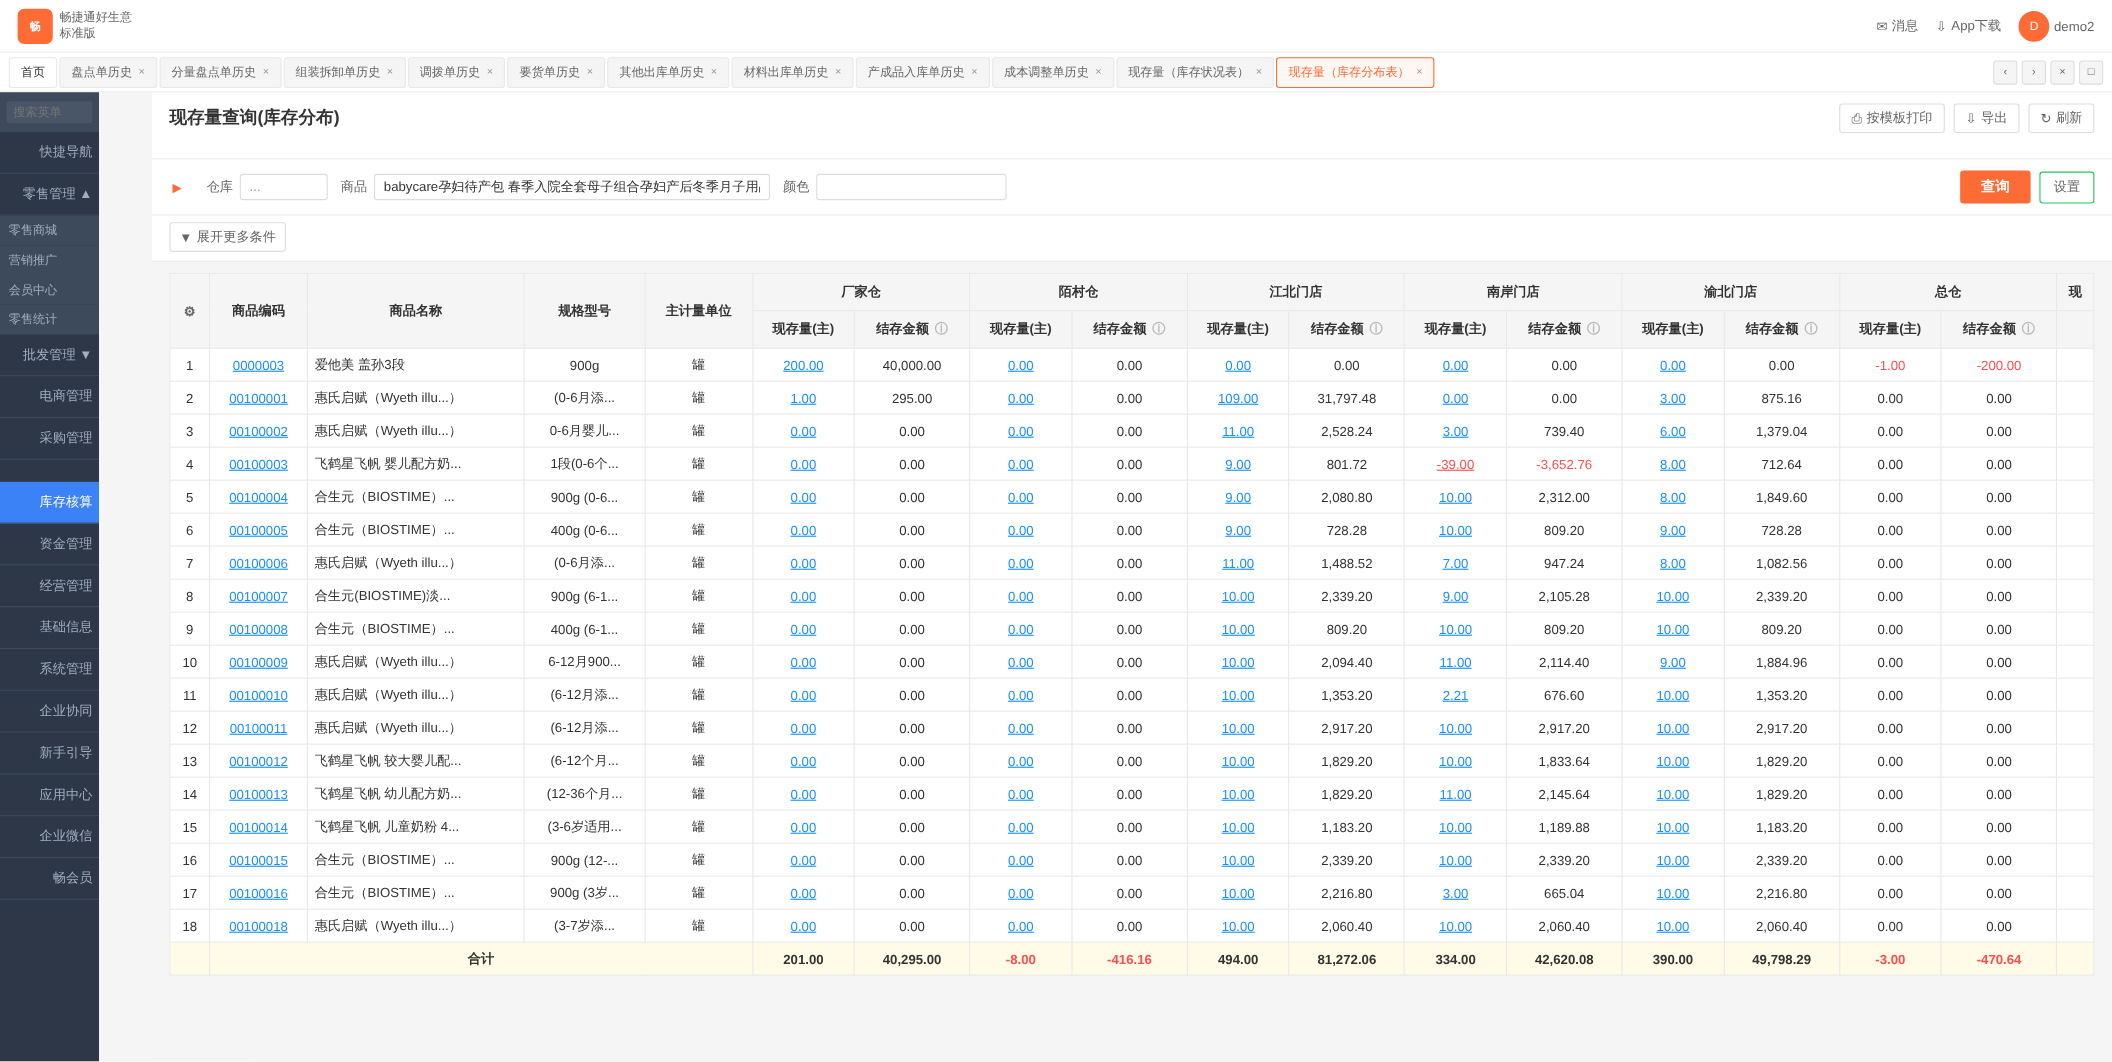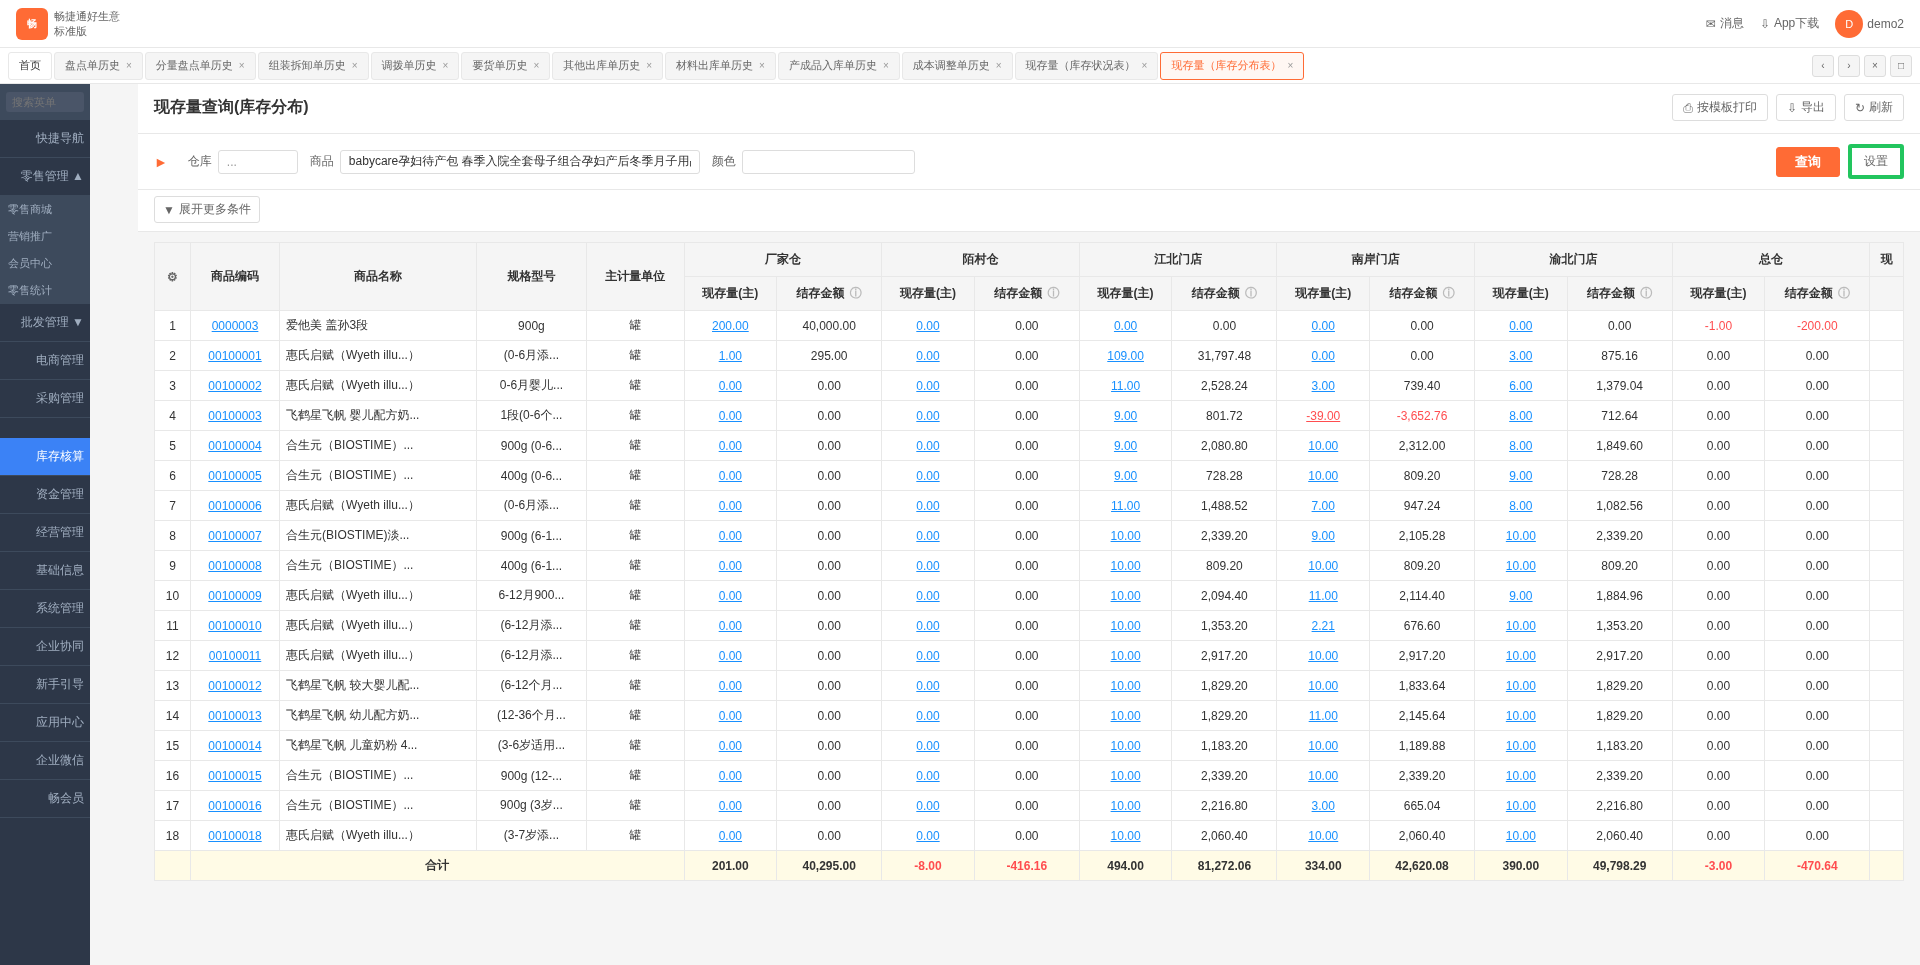--- a/index.html
+++ b/index.html
@@ -32,21 +32,21 @@
     .sidebar-search { padding: 8px 6px; background: #3d4a5c; }
     .sidebar-search input { width: 100%; background: #4a5568; border: none; border-radius: 3px; color: #fff; font-size: 11px; padding: 4px 6px; outline: none; }
     .sidebar-item { padding: 10px 6px; text-align: right; cursor: pointer; color: #a0aec0; border-bottom: 1px solid #3d4a5c; font-size: 12px; }
     .sidebar-item.active { background: #3b82f6; color: #fff; margin-top: 20px; }
     .sidebar-item-sub { background: #3d4a5c; padding: 6px 8px; cursor: pointer; color: #a0aec0; font-size: 11px; display: flex; align-items: center; justify-content: space-between; }
 
     
     .content { flex: 1; overflow: hidden; display: flex; flex-direction: column; background: #f5f5f5; }
 
     
-    .page-header { background: #fff; padding: 10px 16px 12px; display: flex; align-items: center; justify-content: space-between; border-bottom: 1px solid #e8e8e8; }
+    .page-header { background: #fff; padding: 10px 16px 23px; display: flex; align-items: center; justify-content: space-between; border-bottom: 1px solid #e8e8e8; }
     .page-title { font-size: 16px; font-weight: bold; color: #333; }
     .page-actions { display: flex; align-items: center; gap: 8px; }
     .btn-action { display: flex; align-items: center; gap: 4px; padding: 4px 10px; border-radius: 3px; cursor: pointer; font-size: 12px; border: 1px solid #ddd; background: #fff; color: #666; }
     .btn-primary { background: #ff6b35; color: #fff; border-color: #ff6b35; }
 
     
     .filter-bar { background: #fff; padding: 10px 16px; border-bottom: 1px solid #e8e8e8; display: flex; align-items: center; gap: 12px; flex-wrap: wrap; }
     .filter-item { display: flex; align-items: center; gap: 6px; }
     .filter-label { color: #666; font-size: 12px; white-space: nowrap; }
     .filter-input { border: 1px solid #ddd; border-radius: 3px; padding: 4px 8px; font-size: 12px; color: #333; background: #fff; min-width: 80px; }
@@ -252,21 +252,21 @@
       <div class="filter-item">
         <span class="filter-label">商品</span>
         <input type="text" class="filter-input filter-input-wide" value="babycare孕妇待产包 春季入院全套母子组合孕妇产后冬季月子用品 22件套 ..." style="">
       </div>
       <div class="filter-item">
         <span class="filter-label">颜色</span>
         <input type="text" class="filter-input" style="min-width: 120px;">
       </div>
       <div style="margin-left: auto; display: flex; gap: 8px; align-items: center;">
         <button class="btn-action btn-primary" style="background:#ff6b35; color:#fff; border:1px solid #ff6b35; padding:5px 18px; border-radius:3px; cursor:pointer; font-size:13px; font-weight:bold;">查询</button>
-        <button class="btn-action" style="padding:5px 12px; border:4px solid #22c55e; border-radius:3px; cursor:pointer; font-size:12px;">设置</button>
+        <button class="btn-action" style="padding:5px 12px; border:1px solid #22c55e; border-radius:3px; cursor:pointer; font-size:12px;">设置</button>
       </div>
     </div>
 
     <div style="background:#fff; padding: 6px 16px 8px; border-bottom: 1px solid #e8e8e8;">
       <div class="expand-btn" style="display:inline-flex;">
         <span>▼</span>
         <span>展开更多条件</span>
       </div>
     </div>
 

